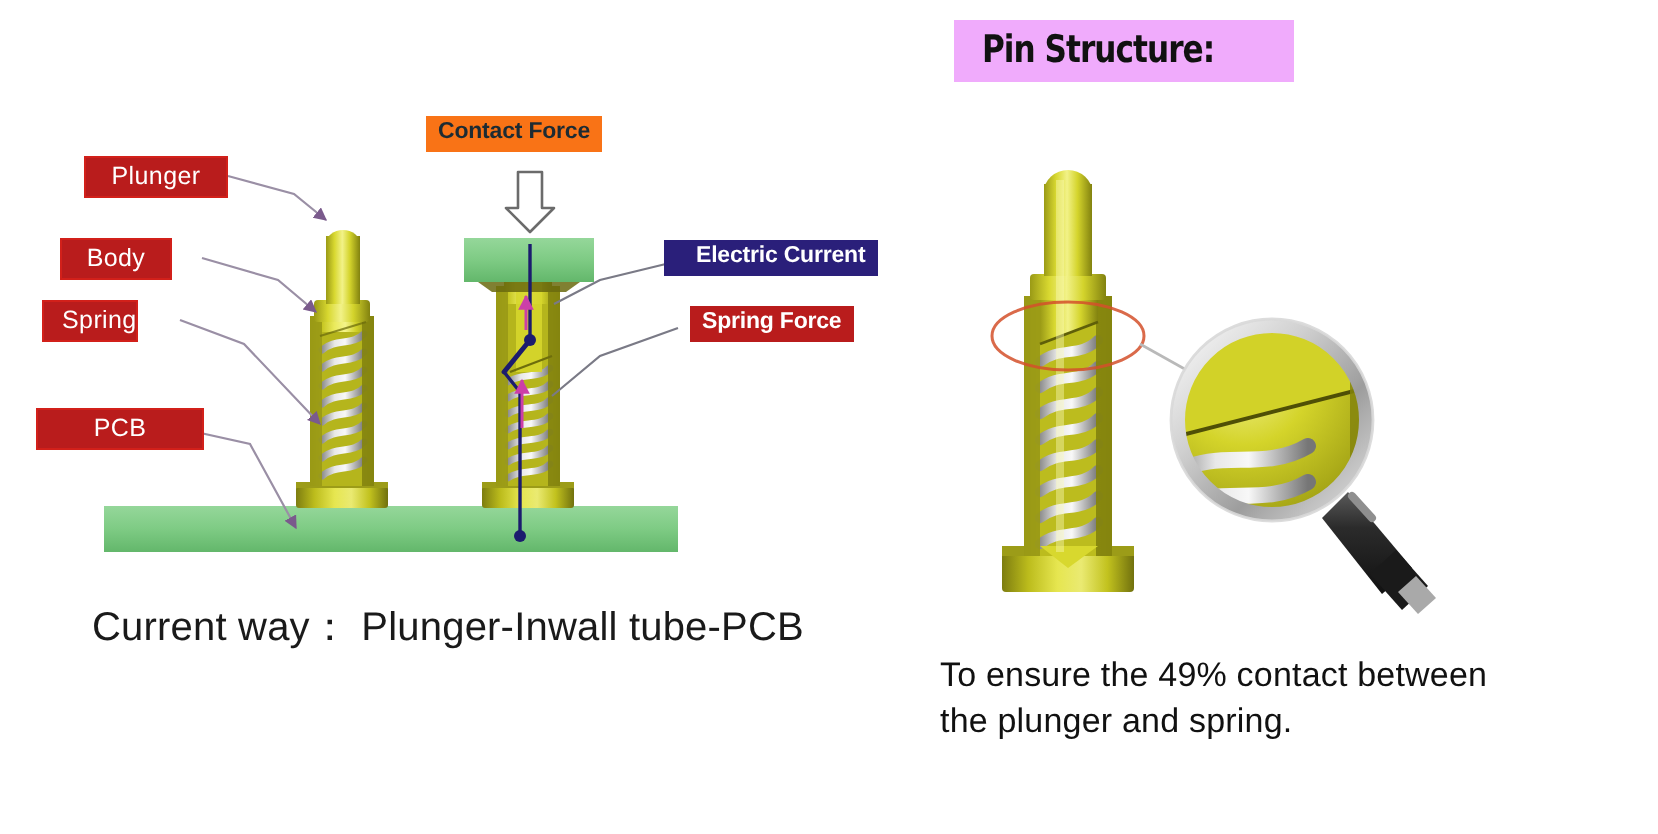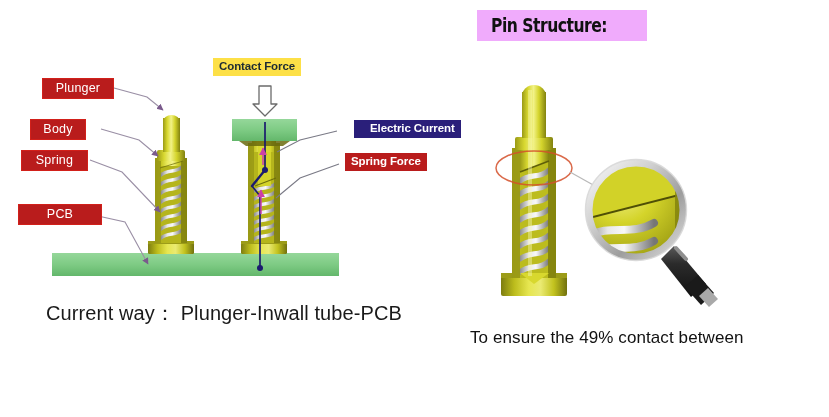--- a/index.html
+++ b/index.html
@@ -32,21 +32,21 @@
   
   .lab{
     font-size:11.5px;
     line-height:13px;
     padding:2px 6px 3px 6px;
     white-space:nowrap;
     box-sizing:border-box;
     font-weight:600;
     letter-spacing:-.1px;
   }
-  .lab-contact{background:#fde047;color:#1d2b33;}
+  .lab-contact{background:#f97316;color:#1d2b33;}
   .lab-current{background:#2a1f7a;color:#ffffff;}
   .lab-spring {background:#b91c1c;color:#ffffff;}
 
   
   .caption{
     font-size:20px;
     color:#1a1a1a;
     white-space:nowrap;
     letter-spacing:.1px;
   }
@@ -243,27 +243,27 @@
     <g stroke="#7a7a86" stroke-width="1.1" fill="none">
       <path d="M337,131 L300,140 L277,152"></path>
       <path d="M339,164 L300,178 L276,198"></path>
     </g>
   </svg>
 
   <div class="abs redlab" style="left:42px;top:78px;width:72px;">Plunger</div>
 
   <div class="abs redlab" style="left:30px;top:119px;width:56px;">Body</div>
 
-  <div class="abs redlab" style="left:21px;top:150px;width:67px;">Spring</div>
+  <div class="abs redlab" style="left:21px;top:150px;width:48px;">Spring</div>
 
   <div class="abs redlab" style="left:18px;top:204px;width:84px;">PCB</div>
 
   <div class="abs lab lab-contact" style="left:213px;top:58px;">Contact Force</div>
 
-  <div class="abs lab lab-current" style="left:354px;top:120px;padding-left:16px;">Electric Current</div>
+  <div class="abs lab lab-current" style="left:332px;top:120px;padding-left:16px;">Electric Current</div>
 
   <div class="abs lab lab-spring" style="left:345px;top:153px;">Spring Force</div>
 
   <div class="abs caption" style="left:46px;top:300px;">Current way： Plunger-Inwall tube-PCB</div>
 
   <div class="abs" id="pin-title-box" style="left:477px;top:10px;">
     <span>Pin Structure:</span>
   </div>
 
   <svg class="abs" style="left:470px;top:60px;" width="359" height="260">
@@ -341,15 +341,16 @@
         </g>
       </g>
 
       <circle cx="166" cy="150" r="47" fill="none" stroke="url(#rimGrad)" stroke-width="7"></circle>
       <circle cx="166" cy="150" r="50.5" fill="none" stroke="#d8d8d8" stroke-width="1.4" opacity=".9"></circle>
     </g>
   </svg>
 
   <div class="abs rtext" style="left:470px;top:326px;width:350px;">
     <div>To ensure the 49% contact between</div>
+    <div>the plunger and spring.</div>
   </div>
 
 </div>
 
 </body></html>

